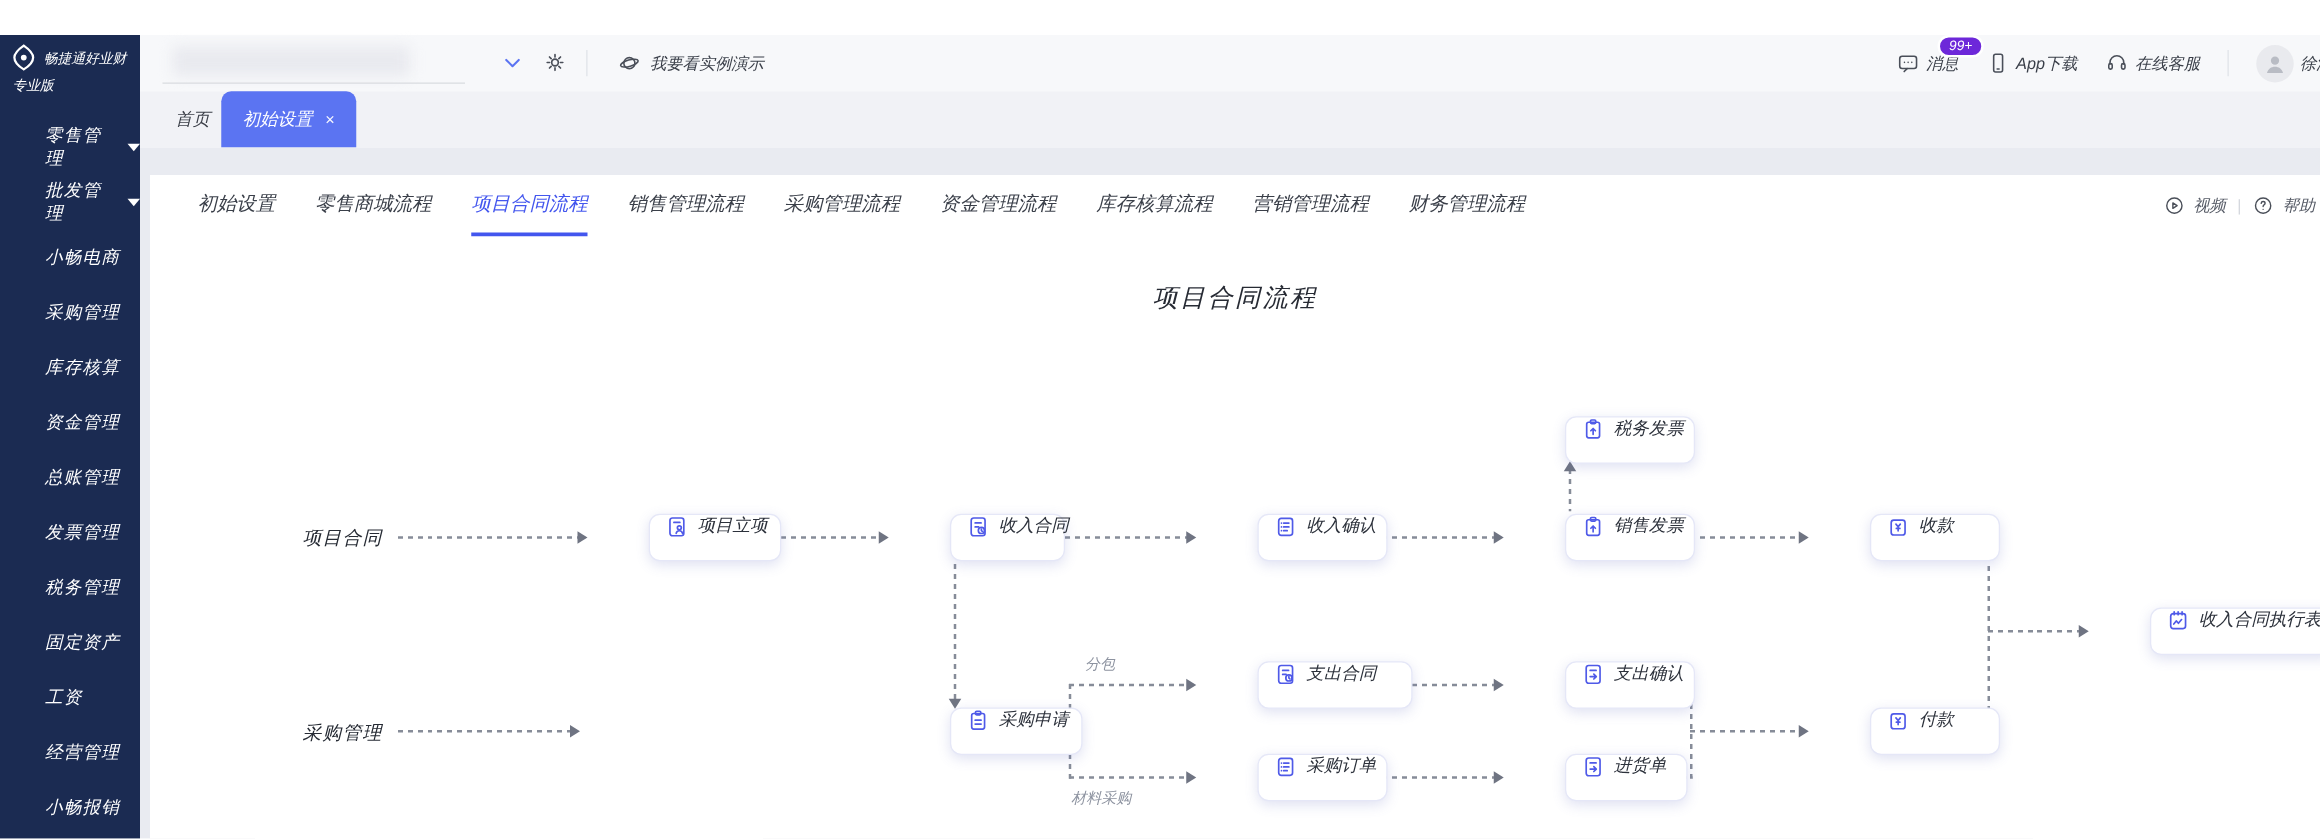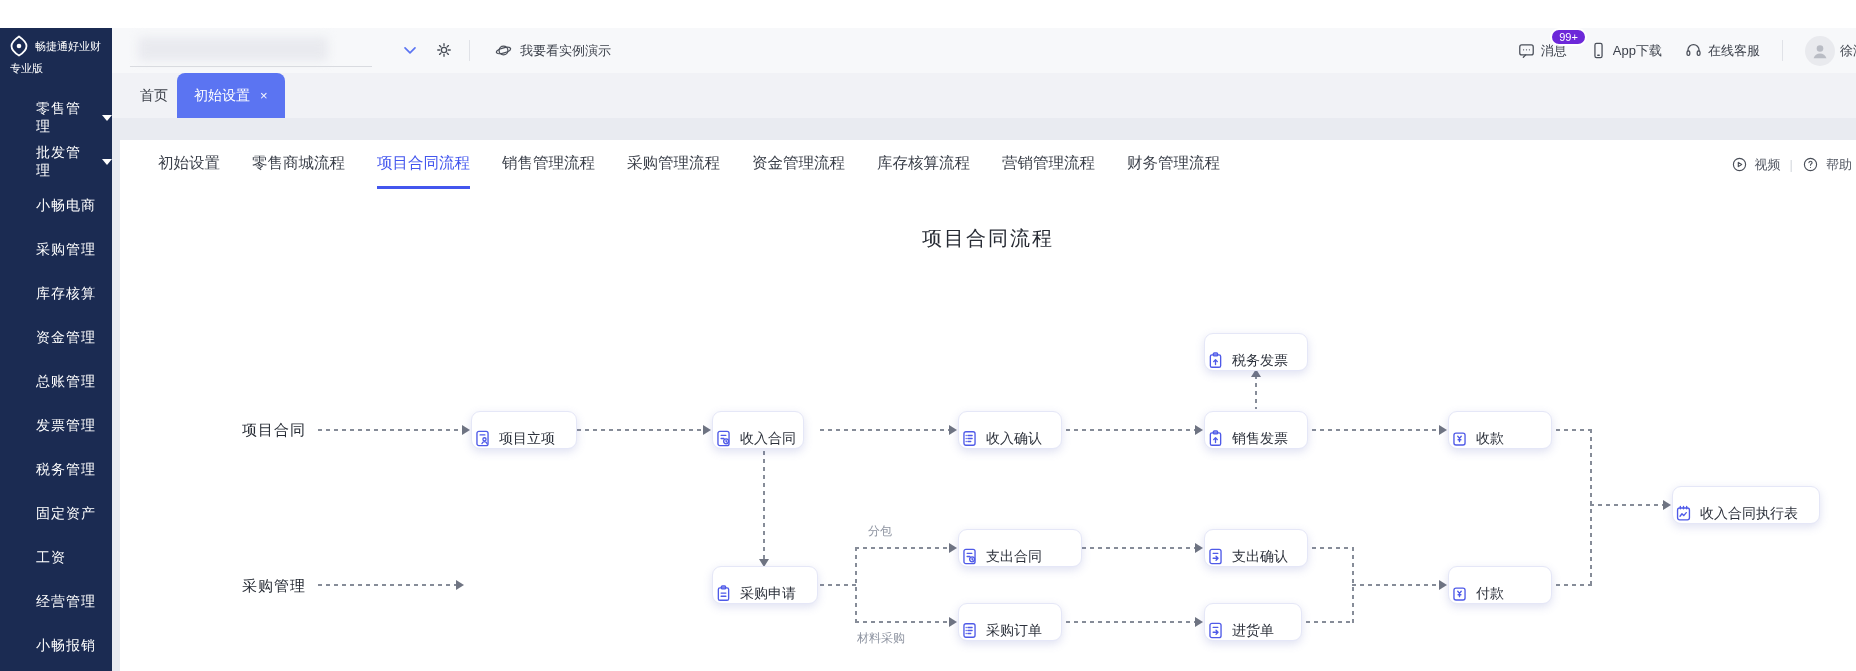--- a/index.html
+++ b/index.html
@@ -1,17 +1,17 @@
 <!DOCTYPE html>
 <html><head>
 <meta charset="utf-8">
 <style>
   html,body{margin:0;padding:0;background:#fff;}
   .app{position:relative;width:1856px;height:671px;background:#fff;overflow:hidden;
-       font-family:"Liberation Sans","DejaVu Sans",sans-serif;}
+       font-family:"Liberation Sans","DejaVu Sans",sans-serif;font-style:italic;}
   
   .top-strip{position:absolute;left:0;top:0;width:1856px;height:28px;background:#fff;}
   
   .sidebar{position:absolute;left:0;top:28px;width:112px;height:643px;background:#1b2b52;color:#fff;}
   .logo-area{padding:6px 6px 0 7px;}
   .logo-row{display:flex;align-items:center;gap:4px;}
   .logo-text{font-size:11px;color:#fff;white-space:nowrap;}
   .logo-sub{font-size:11px;color:#fff;margin:3px 0 0 3px;}
   .menu{margin-top:20px;}
   .menu-item{height:44px;display:flex;align-items:center;padding-left:36px;font-size:14px;
@@ -50,24 +50,24 @@
           border-bottom:3px solid transparent;box-sizing:border-box;}
   .subtab.active{color:#4356ee;border-bottom-color:#4356ee;}
   .panel-tools{position:absolute;right:4px;top:0;height:49px;display:flex;align-items:center;gap:7px;
                font-size:13px;color:#565b66;}
   .tool-sep{color:#d5d8de;margin:0 2px;}
   
   .flow{position:absolute;left:0;top:49px;width:1736px;height:482px;}
   .flow-title{position:absolute;left:0;top:36px;width:100%;text-align:center;font-size:20px;
               color:#272b34;letter-spacing:2px;}
   .lane-label{position:absolute;font-size:15px;color:#262b34;letter-spacing:1px;}
-  .node{position:absolute;height:38px;display:flex;align-items:flex-end;gap:7px;padding:0 1px;
+  .node{position:absolute;height:38px;display:flex;align-items:flex-start;gap:7px;padding:0 12px;
         background:#fff;border:1px solid #e5e7f7;border-radius:9px;
         box-shadow:0 3px 10px rgba(96,105,190,.20);font-size:14px;color:#2c313b;
-        box-sizing:border-box;cursor:pointer;white-space:nowrap;}
+        box-sizing:border-box;cursor:pointer;white-space:nowrap;margin-left:48px;}
   .node svg{flex:0 0 auto;}
   .hline{position:absolute;height:2px;
          background:repeating-linear-gradient(90deg,#868c98 0 4px,transparent 4px 8px);}
   .vline{position:absolute;width:2px;
          background:repeating-linear-gradient(180deg,#868c98 0 4px,transparent 4px 8px);}
   .arr-r::after{content:"";position:absolute;right:-6px;top:-4px;border-left:8px solid #6f7482;
                 border-top:5px solid transparent;border-bottom:5px solid transparent;}
   .arr-u::after{content:"";position:absolute;top:-6px;left:-4px;border-bottom:8px solid #6f7482;
                 border-left:5px solid transparent;border-right:5px solid transparent;}
   .arr-d::after{content:"";position:absolute;bottom:-6px;left:-4px;border-top:8px solid #6f7482;

